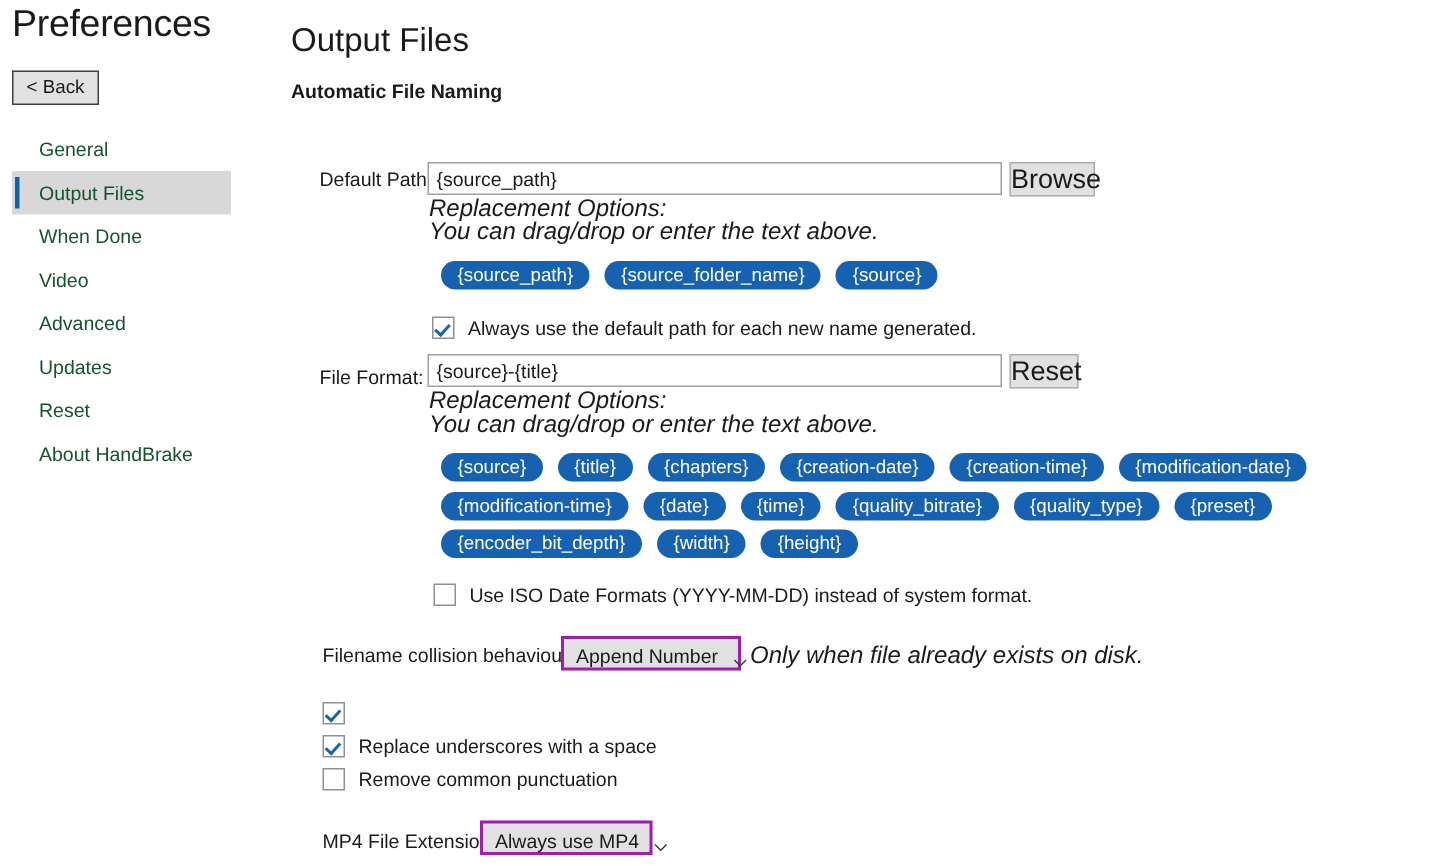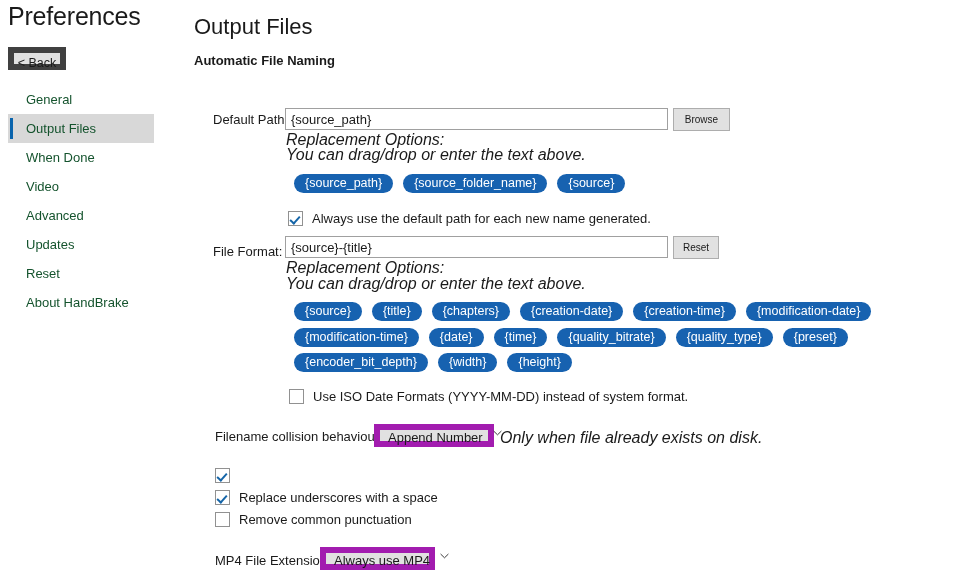--- a/index.html
+++ b/index.html
@@ -35,21 +35,21 @@
     letter-spacing: -0.2px;
     white-space: nowrap;
   }
   .back-button {
     position: absolute;
     left: 8px;
     top: 47px;
     width: 58px;
     height: 23px;
     background: #e1e1e1;
-    border: 6px solid #404040;
+    border: 1px solid #404040;
     font-family: "Liberation Sans", sans-serif;
     font-size: 12.5px;
     color: #1a1a1a;
     line-height: 21px;
     text-align: center;
     box-sizing: border-box;
     cursor: pointer;
     padding: 0;
   }
   .nav-list {
@@ -165,21 +165,21 @@
     line-height: 20px;
     outline: none;
   }
   .gray-button {
     position: absolute;
     height: 23px;
     background: #e1e1e1;
     border: 1px solid #adadad;
     box-sizing: border-box;
     font-family: "Liberation Sans", sans-serif;
-    font-size: 10px;
+    font-size: 18px;
     color: #1a1a1a;
     text-align: center;
     line-height: 21px;
     cursor: pointer;
     padding: 0;
   }
   .hint {
     position: absolute;
     font-style: italic;
     font-size: 16px;
@@ -206,24 +206,24 @@
     white-space: nowrap;
     cursor: pointer;
     user-select: none;
   }
 
   
   .combo {
     position: absolute;
     height: 23px;
     background: #e1e1e1;
-    border: 6px solid #a21caf;
+    border: 2px solid #a21caf;
     box-sizing: border-box;
     display: flex;
-    align-items: flex-start;
+    align-items: flex-end;
     padding: 0 6px 0 8px;
     font-size: 13px;
     color: #1a1a1a;
     cursor: pointer;
     white-space: nowrap;
   }
   .combo .combo-val { flex: 1 1 auto; }
   .combo .chev {
     margin-left: 10px;
     flex: 0 0 auto;

